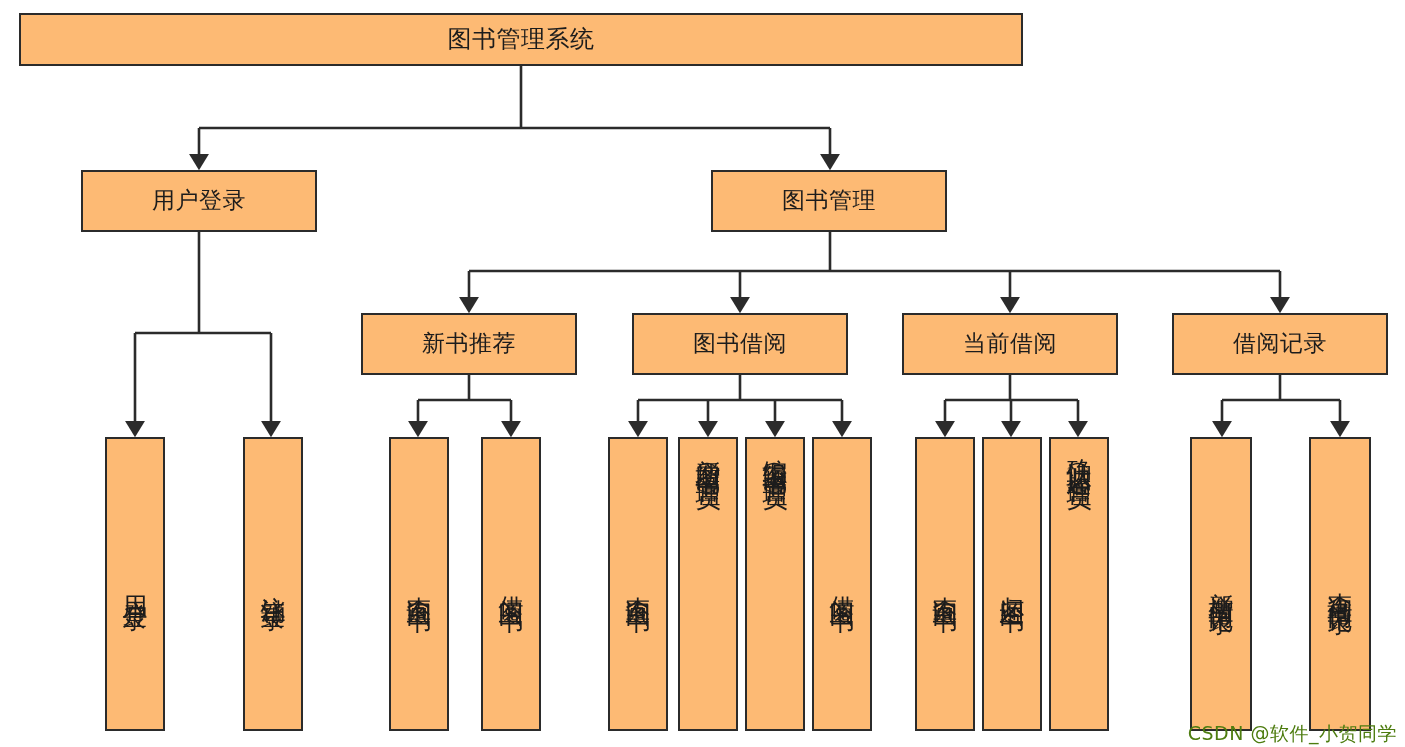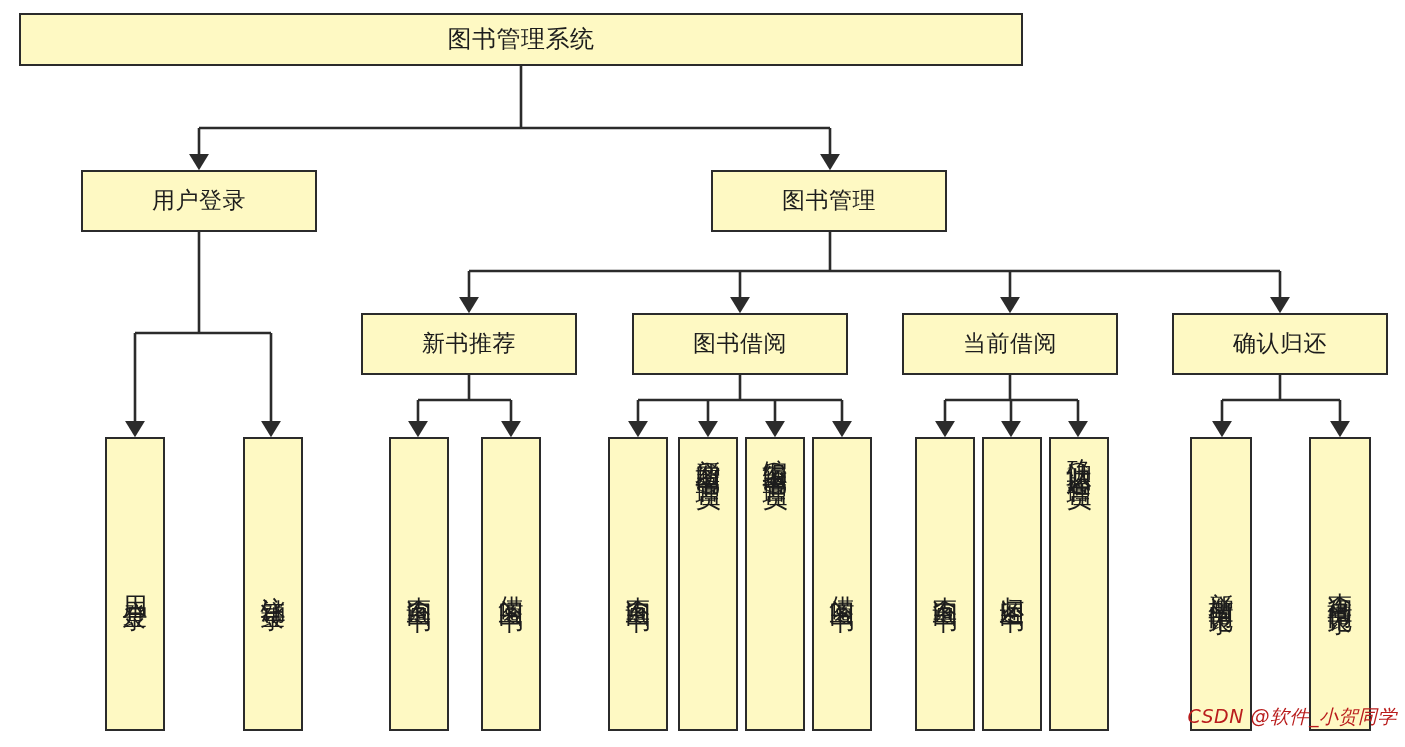--- a/index.html
+++ b/index.html
@@ -20,21 +20,21 @@
   #edges {
     position: absolute;
     left: 0; top: 0;
     width: 1405px;
     height: 747px;
     pointer-events: none;
   }
   .node {
     position: absolute;
     box-sizing: border-box;
-    background: #fef9c3;
+    background: #fdba74;
     border: 2.5px solid #2b2b2b;
     display: flex;
     align-items: center;
     justify-content: center;
     color: #1c1c1c;
     z-index: 2;
   }
   .node .label {
     display: block;
     text-align: center;
@@ -60,27 +60,26 @@
     font-size: 25px;
     line-height: 1;
     letter-spacing: 4px;
     white-space: nowrap;
   }
   .node.vert.v-mid { align-items: center; }
   .node.vert.v-top { align-items: flex-start; }
   #watermark {
     position: absolute;
     right: 8px;
-    bottom: 17px;
+    bottom: 0;
     font-size: 19px;
-    color: #b91c1c;
+    color: #4d7c0f;
     letter-spacing: 0.5px;
     z-index: 5;
     white-space: nowrap;
-    font-style: italic;
   }
 </style>
 </head>
 <body>
 
 <div id="canvas">
 
   <svg id="edges" viewBox="0 0 1405 747" width="1405" height="747" xmlns="http://www.w3.org/2000/svg">
     <defs>
       <marker id="arrow" markerWidth="9" markerHeight="9" refX="3.2" refY="4.5" orient="auto" markerUnits="strokeWidth">
@@ -148,21 +147,21 @@
   <div class="node horiz" style="left:711px; top:170px; width:236px; height:62px;">
     <span class="label">图书管理</span>
   </div>
   <div class="node horiz" style="left:902px; top:313px; width:216px; height:62px;">
     <span class="label">当前借阅</span>
   </div>
   <div class="node horiz" style="left:632px; top:313px; width:216px; height:62px;">
     <span class="label">图书借阅</span>
   </div>
   <div class="node horiz" style="left:1172px; top:313px; width:216px; height:62px;">
-    <span class="label">确认归还</span>
+    <span class="label">借阅记录</span>
   </div>
 
   <div class="node vert v-mid" style="left:105px; top:437px; width:60px; height:294px;">
     <span class="label">用户登录</span>
   </div>
   <div class="node vert v-mid" style="left:243px; top:437px; width:60px; height:294px;">
     <span class="label">注销登录</span>
   </div>
 
   <div class="node vert v-mid" style="left:389px; top:437px; width:60px; height:294px;">

